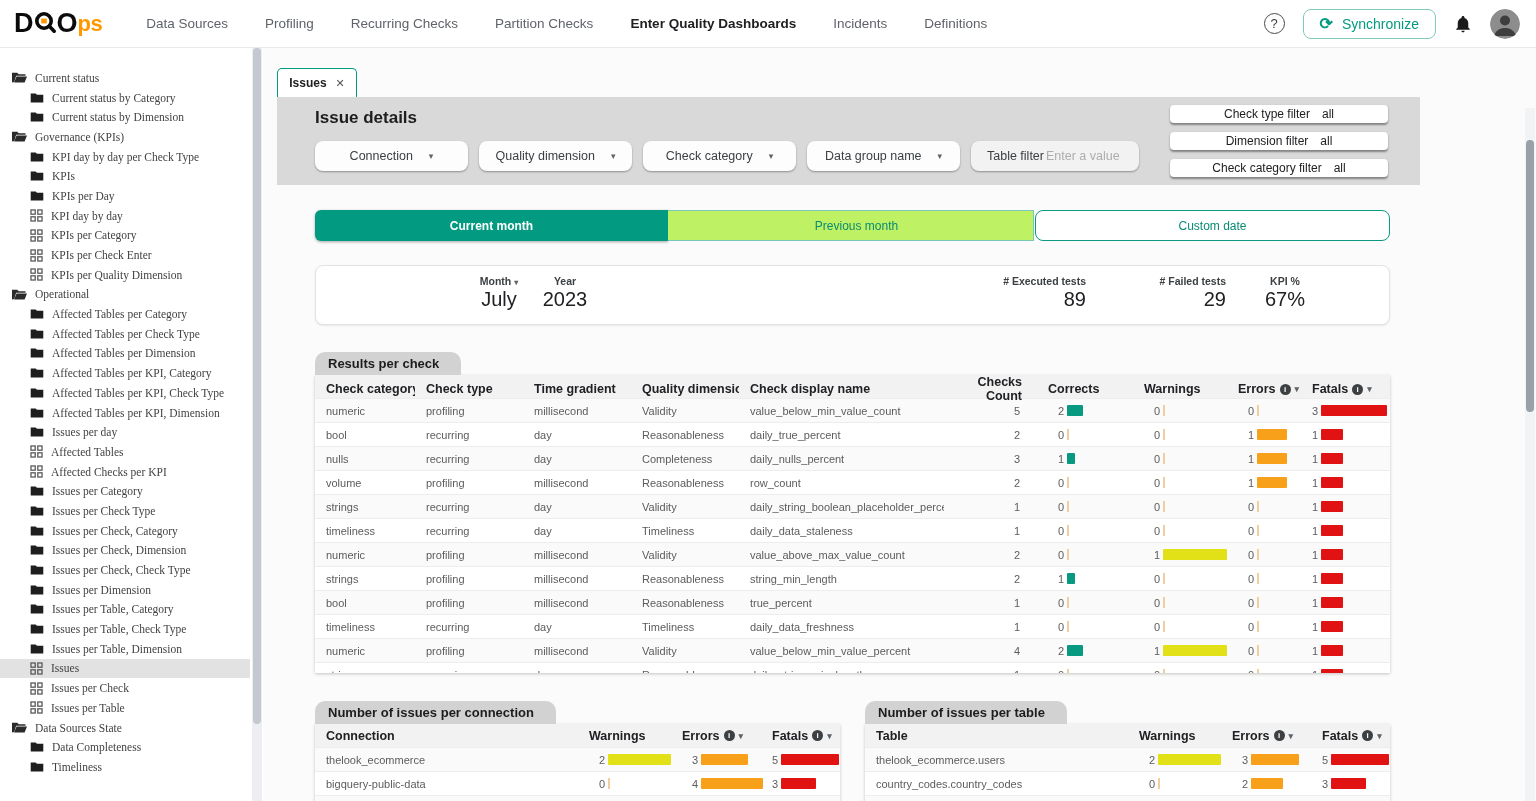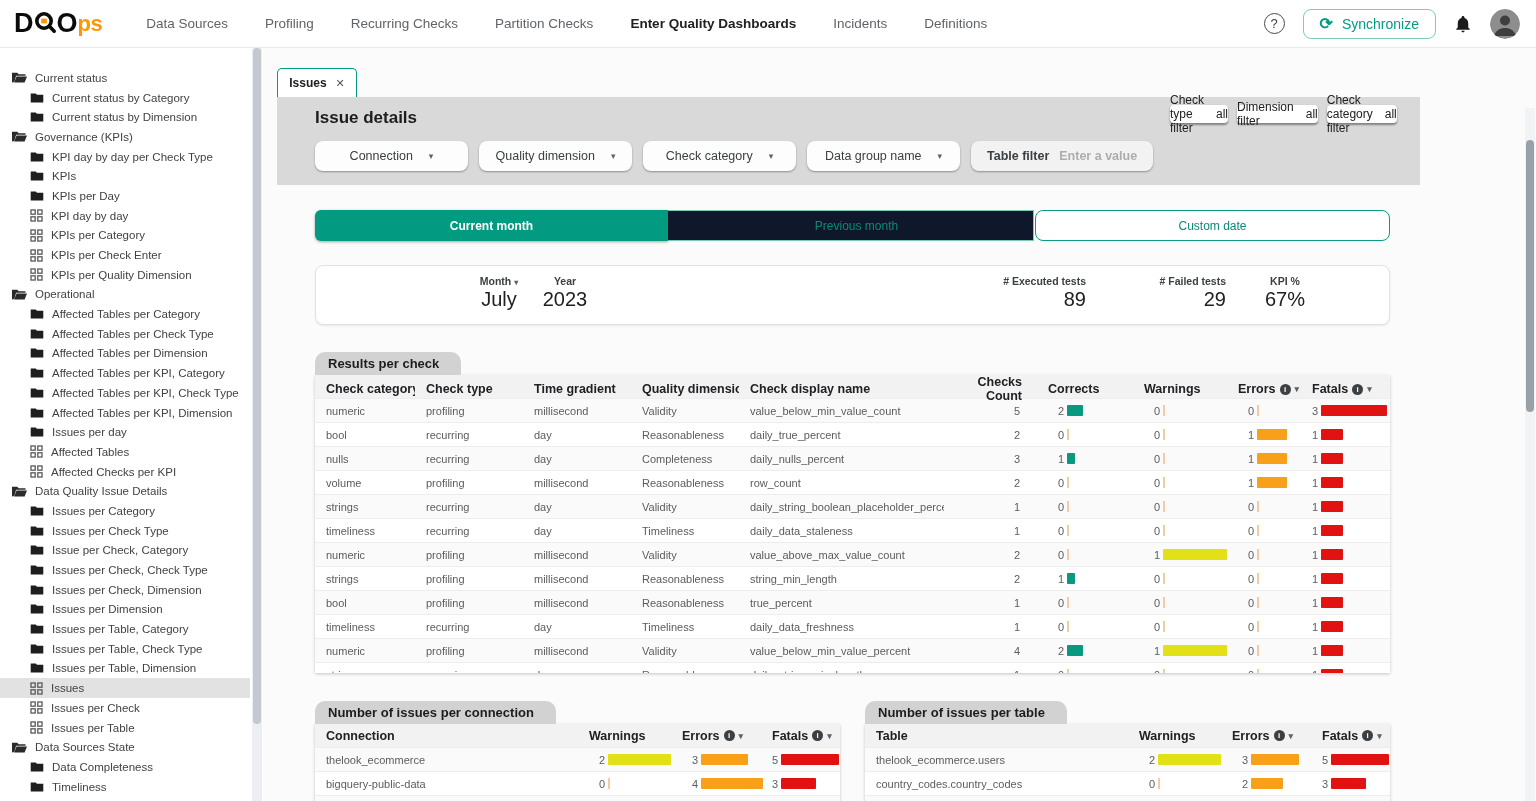--- a/index.html
+++ b/index.html
@@ -23,21 +23,21 @@
     padding:6px 16px; color:#029a80; font-size:14px; background:#fff; cursor:pointer; }
   .sync-glyph { font-size:16px; font-weight:bold; line-height:1; }
   .bell { cursor:pointer; display:flex; }
   .avatar { width:30px; height:30px; border-radius:50%; overflow:hidden; cursor:pointer; display:flex; }
 
   
   .app-body { display:flex; height:753px; position:relative; }
 
   
   .sidebar { width:263px; position:relative; padding-top:20px; overflow:hidden; background:#fff; }
-  .s-rows { width:250px; }
+  .s-rows { width:250px;font-family:Liberation Serif, serif; }
   .s-row { display:flex; align-items:center; height:19.7px; font-size:11.5px; color:#424242;
     padding-left:12px; gap:8px; cursor:pointer; white-space:nowrap; }
   .s-row.lvl1 { padding-left:30px; }
   .s-row.selected { background:#e2e2e2; }
   .s-row svg { flex:none; }
   .side-scroll { position:absolute; top:0; right:1px; width:10px; height:100%; background:#eceef1; }
   .side-thumb { position:absolute; top:0; left:1px; width:8px; height:676px; background:#c3c9cf; border-radius:4px; }
 
   
   .main { flex:1; background:#fbfbfc; position:relative; }
@@ -46,33 +46,33 @@
     gap:9px; font-size:12px; font-weight:bold; color:#212121; cursor:pointer; position:relative; z-index:2; }
   .tab-x { color:#555; font-size:11px; font-weight:normal; cursor:pointer; }
 
   .filter-panel { margin-left:14px; width:1143px; background:#d9d9d9; padding:11px 0 14px 38px; position:relative; }
   .panel-title { font-size:17px; font-weight:bold; color:#1d1d1d; margin-bottom:13px; }
   .pill-row { display:flex; gap:11px; align-items:center; }
   .pill { height:30px; min-width:153px; background:#fdfdfd; border-radius:8px;
     box-shadow:0 1px 2px rgba(0,0,0,.35); display:flex; align-items:center; justify-content:center;
     gap:16px; font-size:12.5px; color:#3c4043; padding:0 16px; cursor:pointer; }
   .pill .caret { font-size:9px; color:#5f6368; }
-  .pill.table-filter { min-width:168px; justify-content:flex-start; gap:10px; cursor:text; background:#f2f2f2;font-weight:bold; }
+  .pill.table-filter { min-width:168px; justify-content:flex-start; gap:2px; cursor:text; background:#f2f2f2; }
   .pill .ph { color:#adadad; }
-  .side-filters { position:absolute; top:8px; right:32px; width:218px; display:flex; flex-direction:row; gap:9px; }
+  .side-filters { position:absolute; top:8px; right:32px; width:218px; display:flex; flex-direction:column; gap:9px; }
   .side-box { height:18px; background:#fff; border-radius:4px; box-shadow:0 1.5px 2px rgba(0,0,0,.4);
     display:flex; align-items:center; justify-content:center; gap:12px; font-size:12px; color:#202124; cursor:pointer; }
 
   .dashboard { margin-left:14px; width:1143px; padding:25px 30px 0 38px; }
 
   .period-tabs { display:flex; height:31px; margin-bottom:24px; }
   .pt { flex:1; display:flex; align-items:center; justify-content:center; font-size:12px; cursor:pointer; }
   .pt.active { background:#029a80; color:#fff; font-weight:bold; border-radius:6px 0 0 6px;
     box-shadow:0 1px 3px rgba(0,0,0,.35); }
-  .pt.plain { background:#0f172a; border:1px solid #79c8b8; border-left:none; color:#0a8b74;padding-left:12px; }
+  .pt.plain { background:#bef264; border:1px solid #79c8b8; border-left:none; color:#0a8b74;padding-left:12px; }
   .pt.custom { background:#fff; border:1.5px solid #0a9a81; border-radius:8px; color:#0a8b74; margin-left:1px; }
 
   .summary-card { background:#fff; border:1px solid #e2e2e2; border-radius:8px; height:60px;
     box-shadow:0 1px 2px rgba(0,0,0,.08); margin-bottom:27px; padding:9px 45px 0 150px; }
   .sum-labels, .sum-values { display:flex; align-items:baseline; }
   .sum-labels { font-size:10.5px; font-weight:bold; color:#3c4043; }
   .sum-values { font-size:20px; color:#202124; margin-top:1px; }
   .c-month { width:66px; text-align:center; }
   .c-year  { width:66px; text-align:center; }
   .c-sp { flex:1; }
@@ -342,29 +342,20 @@
           <span style="display: flex;">
             <svg width="13" height="13" viewBox="0 0 16 16" fill="none" stroke="#5a5a5a" stroke-width="1.6">
               <rect x="1.2" y="1.2" width="5.2" height="5.2"></rect>
               <rect x="9.6" y="1.2" width="5.2" height="5.2"></rect>
               <rect x="1.2" y="9.6" width="5.2" height="5.2"></rect>
               <rect x="9.6" y="9.6" width="5.2" height="5.2"></rect>
             </svg>
           </span>
           <span>Affected Checks per KPI</span>
         </div>
-        <div class="s-row lvl0">
-          <span style="display: flex;">
-            <svg width="15" height="13" viewBox="0 0 20 17" fill="#2b2b2b">
-              <path d="M0 2h7l2 2h9v2H5.5L3 14.5 0 15z"></path>
-              <path d="M6 7h14l-3.2 8H2.8z"></path>
-            </svg>
-          </span>
-          <span>Data Quality Issue Details</span>
-        </div>
         <div class="s-row lvl1">
           <span style="display: flex;">
             <svg width="14" height="12" viewBox="0 0 20 17" fill="#1e1e1e">
               <path d="M1 2h7l2 2h9v11H1z"></path>
             </svg>
           </span>
           <span>Issues per Category</span>
         </div>
         <div class="s-row lvl1">
           <span style="display: flex;">
@@ -373,37 +364,37 @@
             </svg>
           </span>
           <span>Issues per Check Type</span>
         </div>
         <div class="s-row lvl1">
           <span style="display: flex;">
             <svg width="14" height="12" viewBox="0 0 20 17" fill="#1e1e1e">
               <path d="M1 2h7l2 2h9v11H1z"></path>
             </svg>
           </span>
-          <span>Issue per Check, Category</span>
+          <span>Issues per Check, Category</span>
+        </div>
+        <div class="s-row lvl1">
+          <span style="display: flex;">
+            <svg width="14" height="12" viewBox="0 0 20 17" fill="#1e1e1e">
+              <path d="M1 2h7l2 2h9v11H1z"></path>
+            </svg>
+          </span>
+          <span>Issues per Check, Dimension</span>
         </div>
         <div class="s-row lvl1">
           <span style="display: flex;">
             <svg width="14" height="12" viewBox="0 0 20 17" fill="#1e1e1e">
               <path d="M1 2h7l2 2h9v11H1z"></path>
             </svg>
           </span>
           <span>Issues per Check, Check Type</span>
-        </div>
-        <div class="s-row lvl1">
-          <span style="display: flex;">
-            <svg width="14" height="12" viewBox="0 0 20 17" fill="#1e1e1e">
-              <path d="M1 2h7l2 2h9v11H1z"></path>
-            </svg>
-          </span>
-          <span>Issues per Check, Dimension</span>
         </div>
         <div class="s-row lvl1">
           <span style="display: flex;">
             <svg width="14" height="12" viewBox="0 0 20 17" fill="#1e1e1e">
               <path d="M1 2h7l2 2h9v11H1z"></path>
             </svg>
           </span>
           <span>Issues per Dimension</span>
         </div>
         <div class="s-row lvl1">

